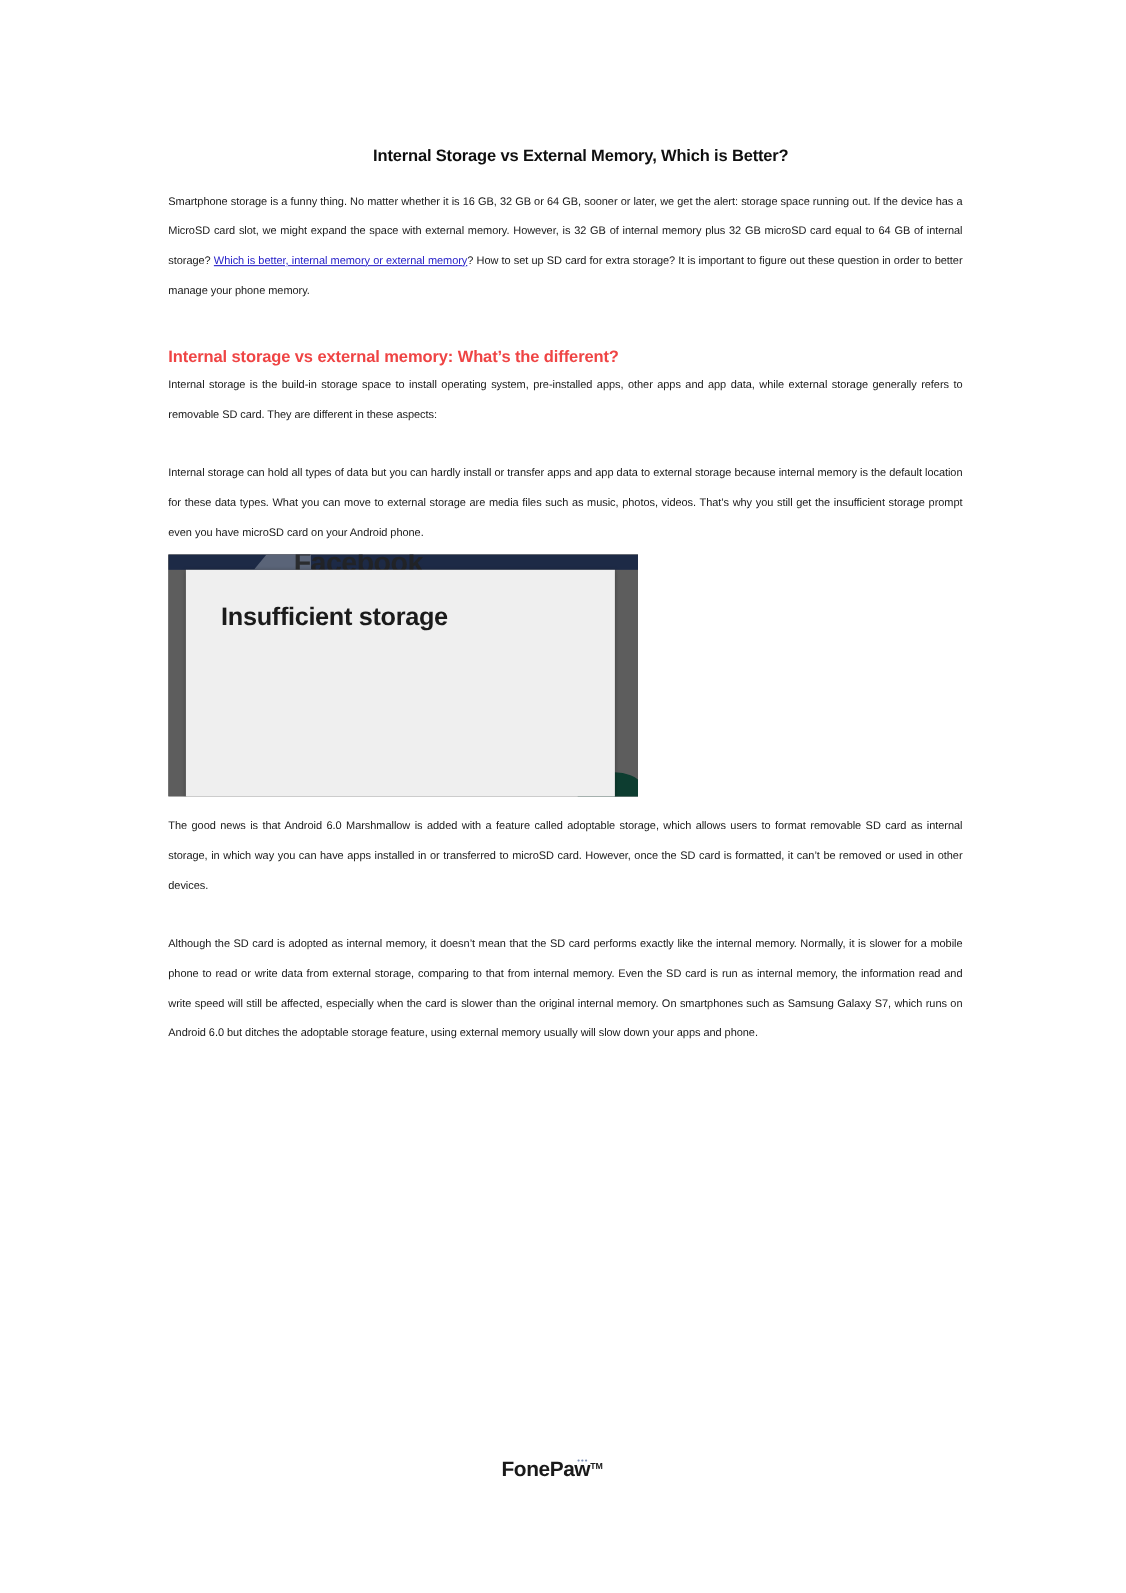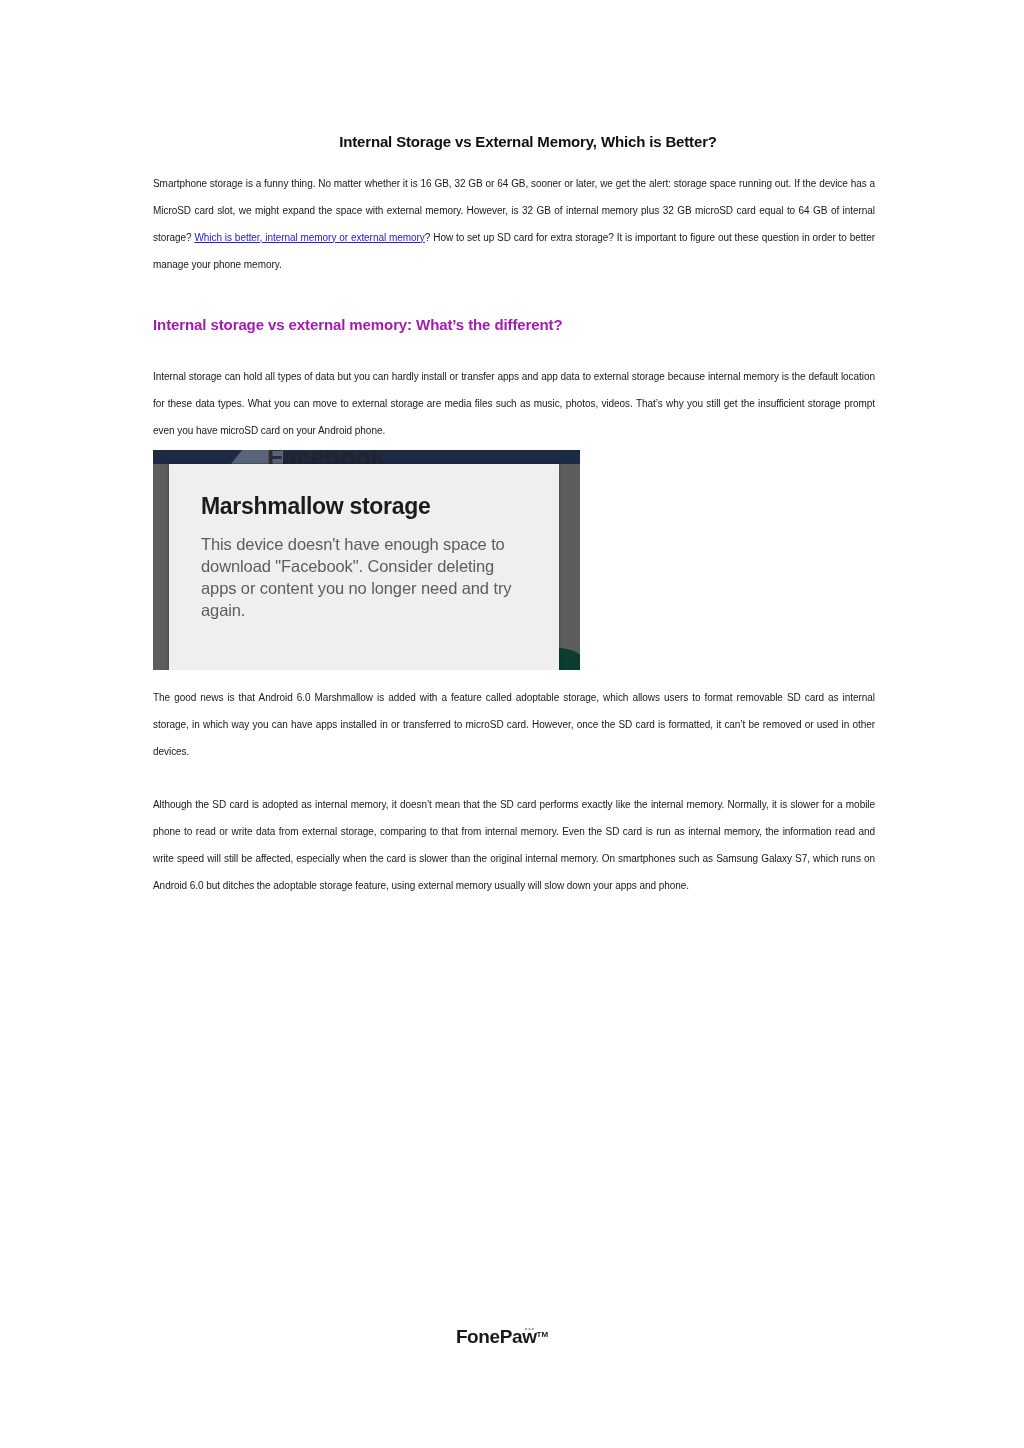--- a/index.html
+++ b/index.html
@@ -62,21 +62,21 @@
     color: #2620c9;
     text-decoration: underline;
   }
 
   
   .section-head {
     font-size: 15px;
     font-weight: bold;
     line-height: 25px;
     margin: 0;
-    color: #a21caf;
+    color: #ef4444;
     letter-spacing: -0.1px;
   }
   .sub-head {
     font-size: 14.2px;
     line-height: 25px;
     margin: 0;
     color: #181818;
     text-decoration: underline;
     text-underline-offset: 3px;
     display: inline-block;
@@ -226,35 +226,35 @@
 
   <div class="content">
 
     <h1 class="doc-title">Internal Storage vs External Memory, Which is Better?</h1>
 
     <p class="para"><span>Smartphone storage is a funny thing. No matter whether it is 16 GB, 32 GB or 64 GB, sooner or later, we get the alert: storage space running out. If the device has a MicroSD card slot, we might expand the space with external memory. However, is 32 GB of internal memory plus 32 GB microSD card equal to 64 GB of internal storage? </span><a class="inline-link" href="#">Which is better, internal memory or external memory</a><span>? How to set up SD card for extra storage? It is important to figure out these question in order to better manage your phone memory.</span></p>
 
     <div class="spacer-lg"></div>
 
     <h2 class="section-head">Internal storage vs external memory: What’s the different?</h2>
+    <p class="para">Internal storage is the build-in storage space to install operating system, pre-installed apps, other apps and app data, while external storage generally refers to removable SD card. They are different in these aspects:</p>
 
     <div class="spacer-md"></div>
 
     <p class="para">Internal storage can hold all types of data but you can hardly install or transfer apps and app data to external storage because    internal memory is the default location for these data types. What you can move to external storage are media files such as music, photos, videos. That’s why you still get the insufficient storage prompt even you have microSD card on your Android phone.</p>
 
     <div class="shot-wrap">
       <div class="shot-bg"></div>
       <div class="shot-navbar"></div>
       <div class="shot-navtab"></div>
       <div class="shot-appname">Facebook</div>
       <div class="shot-fab"></div>
 
       <div class="dialog">
-        <div class="dialog-title">Marshmallow storage</div>
-        <div class="dialog-body">This device doesn't have enough space to download "Facebook". Consider deleting apps or content you no longer need and try again.</div>
+        <div class="dialog-title">Insufficient storage</div>
         <div class="dialog-actions">
           <button class="dialog-btn">CANCEL</button>
           <button class="dialog-btn">VIEW STORAGE</button>
         </div>
       </div>
     </div>
 
     <div class="spacer-sm"></div>
 
     <p class="para">The good news is that Android 6.0 Marshmallow is added with a feature called adoptable storage, which allows users to format removable SD card as internal storage, in which way you can have apps installed in or transferred to microSD card. However, once the SD card is formatted, it can’t be removed or used in other devices.</p>

